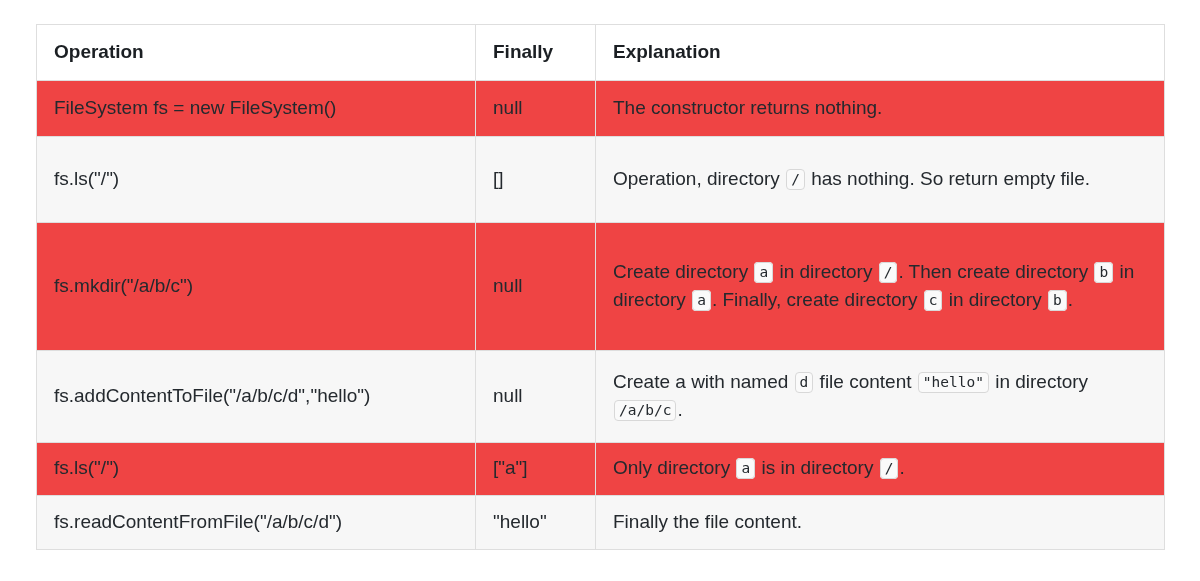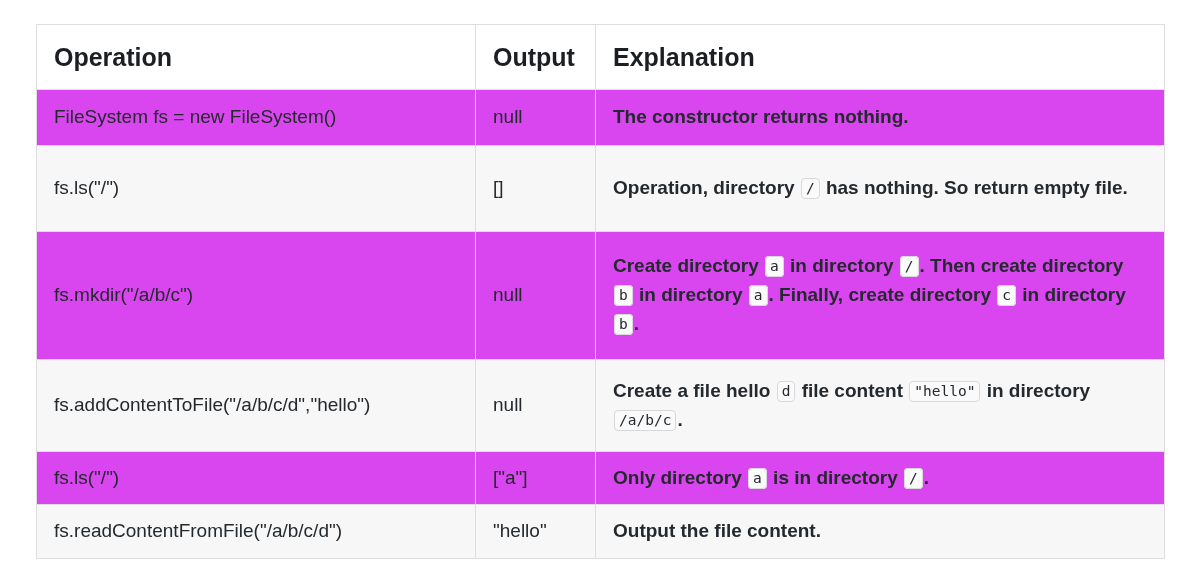--- a/index.html
+++ b/index.html
@@ -39,43 +39,43 @@
     text-align: left;
     color: #24292e;
     font-size: 19px;
     line-height: 1.52;
     font-weight: 400;
     padding: 10px 16px 10px 17px;
   }
 
   table.ops-table thead th {
     font-weight: 700;
-    font-size: 25px;
+    font-size: 19px;
     background: #ffffff;
     padding-top: 13px;
     padding-bottom: 13px;
     color: #1b1f23;
   }
 
   table.ops-table tbody tr.row-odd td {
-    background: #d946ef;
+    background: #ef4444;
   }
   table.ops-table tbody tr.row-even td {
     background: #f7f7f7;
   }
 
   
   tbody tr.r0 td { height: 35px; }
   tbody tr.r1 td { height: 65px; }
   tbody tr.r2 td { height: 107px; }
   tbody tr.r3 td { height: 71px; }
   tbody tr.r4 td { height: 32px; }
   tbody tr.r5 td { height: 33px; }
 
-  .cell-text { display: inline; font-weight: bold; }
+  .cell-text { display: inline; }
 
   code.inline-code {
     font-family: "DejaVu Sans Mono", "Liberation Mono", monospace;
     font-size: 14.5px;
     background: #fafafa;
     border: 1px solid #d8d8d8;
     border-radius: 4px;
     padding: 1px 4px 2px 4px;
     color: #24292e;
     white-space: pre;
@@ -89,21 +89,21 @@
 <div id="table-wrap">
   <table class="ops-table">
     <colgroup>
       <col class="col-operation">
       <col class="col-output">
       <col class="col-explanation">
     </colgroup>
     <thead>
       <tr>
         <th>Operation</th>
-        <th>Output</th>
+        <th>Finally</th>
         <th>Explanation</th>
       </tr>
     </thead>
     <tbody id="table-body">
         <tr class="r0 row-odd">
           <td>FileSystem fs = new FileSystem()</td>
           <td>null</td>
           <td><span class="cell-text">The constructor returns nothing.</span></td>
         </tr>
         <tr class="r1 row-even">
@@ -112,27 +112,27 @@
           <td><span class="cell-text">Operation, directory </span><code class="inline-code">/</code><span class="cell-text"> has nothing. So return empty file.</span></td>
         </tr>
         <tr class="r2 row-odd">
           <td>fs.mkdir("/a/b/c")</td>
           <td>null</td>
           <td><span class="cell-text">Create directory </span><code class="inline-code">a</code><span class="cell-text"> in directory </span><code class="inline-code">/</code><span class="cell-text">. Then create directory </span><code class="inline-code">b</code><span class="cell-text"> in directory </span><code class="inline-code">a</code><span class="cell-text">. Finally, create directory </span><code class="inline-code">c</code><span class="cell-text"> in directory </span><code class="inline-code">b</code><span class="cell-text">.</span></td>
         </tr>
         <tr class="r3 row-even">
           <td>fs.addContentToFile("/a/b/c/d","hello")</td>
           <td>null</td>
-          <td><span class="cell-text">Create a file hello </span><code class="inline-code">d</code><span class="cell-text"> file content </span><code class="inline-code">"hello"</code><span class="cell-text"> in directory </span><code class="inline-code">/a/b/c</code><span class="cell-text">.</span></td>
+          <td><span class="cell-text">Create a with named </span><code class="inline-code">d</code><span class="cell-text"> file content </span><code class="inline-code">"hello"</code><span class="cell-text"> in directory </span><code class="inline-code">/a/b/c</code><span class="cell-text">.</span></td>
         </tr>
         <tr class="r4 row-odd">
           <td>fs.ls("/")</td>
           <td>["a"]</td>
           <td><span class="cell-text">Only directory </span><code class="inline-code">a</code><span class="cell-text"> is in directory </span><code class="inline-code">/</code><span class="cell-text">.</span></td>
         </tr>
         <tr class="r5 row-even">
           <td>fs.readContentFromFile("/a/b/c/d")</td>
           <td>"hello"</td>
-          <td><span class="cell-text">Output the file content.</span></td>
+          <td><span class="cell-text">Finally the file content.</span></td>
         </tr>
       </tbody>
   </table>
 </div>
 
 </body></html>

